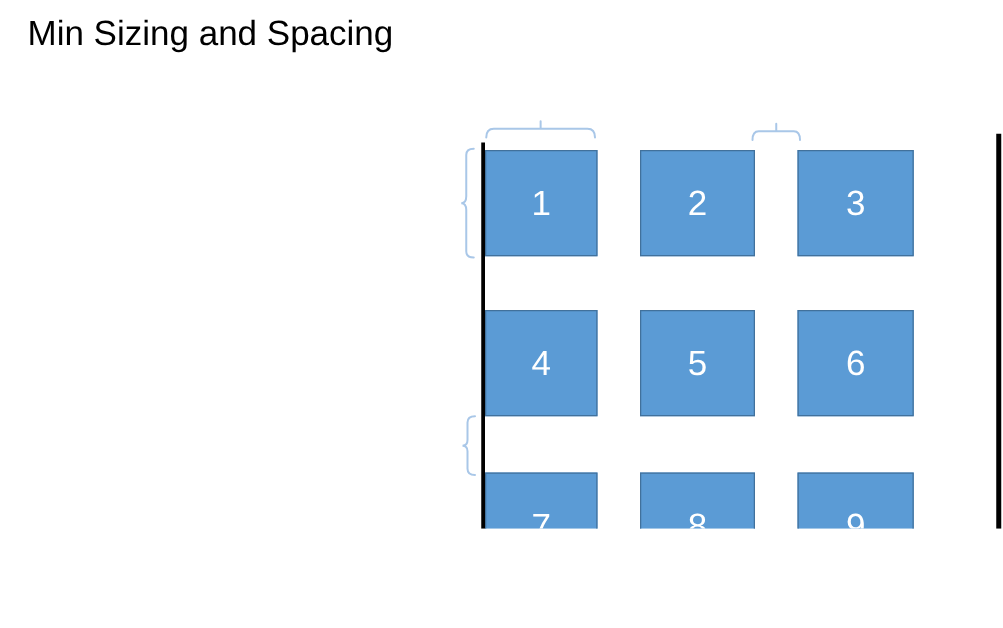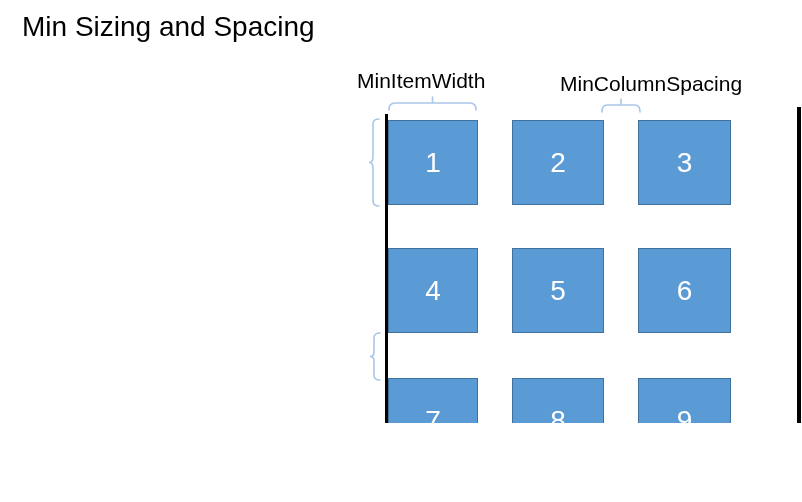--- a/index.html
+++ b/index.html
@@ -75,22 +75,20 @@
   .brace-item-height { left: 369px; top: 119px; }
   .brace-row-spacing { left: 370px; top: 333px; }
 </style>
 </head>
 <body>
 
 <div id="canvas">
 
   <div class="title">Min Sizing and Spacing</div>
 
-  <div class="lbl lbl-min-item-width">MinItemWidth</div>
-  <div class="lbl lbl-min-col-spacing">MinColumnSpacing</div>
 
   <svg class="brace brace-item-width" width="87" height="13" viewBox="0 0 87 13">
     <path d="M0,13 Q0,6 6,6 L81,6 Q87,6 87,13 M43.5,6 L43.5,0"></path>
   </svg>
 
   <svg class="brace brace-col-spacing" width="38" height="13" viewBox="0 0 38 13">
     <path d="M0,13 Q0,6 5,6 L33,6 Q38,6 38,13 M19,6 L19,0"></path>
   </svg>
 
   <svg class="brace brace-item-height" width="10" height="87" viewBox="0 0 10 87">

